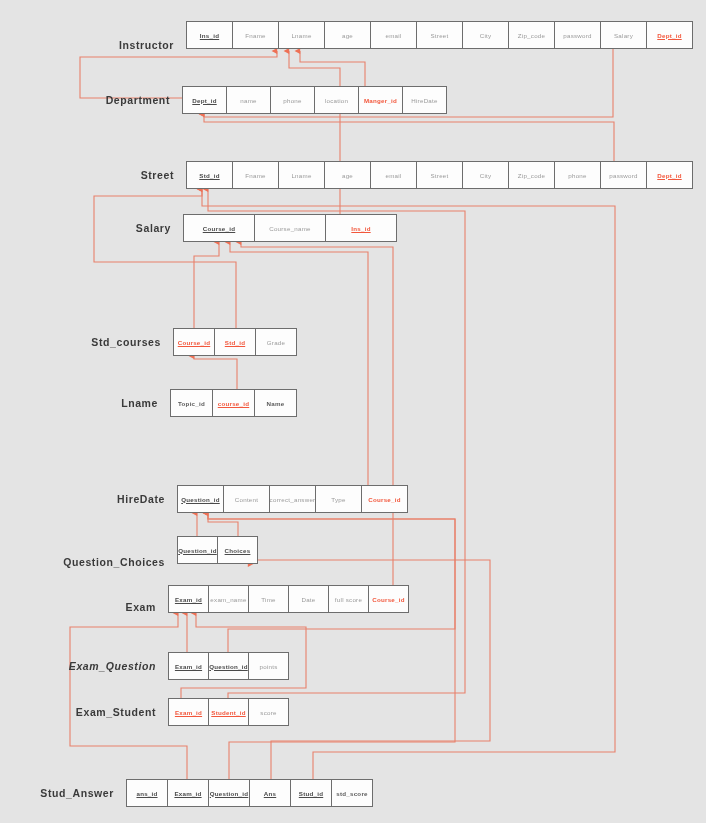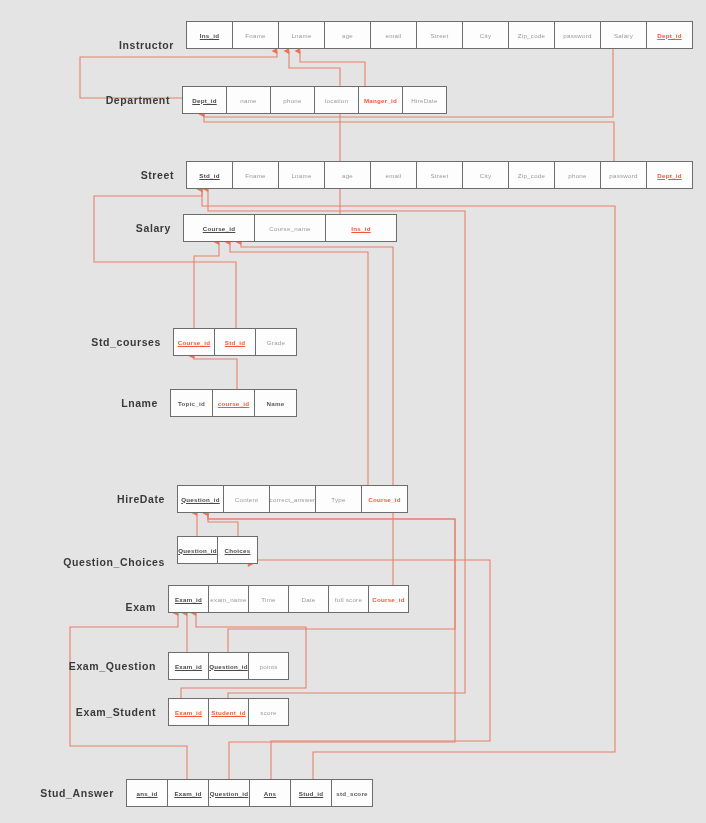--- a/index.html
+++ b/index.html
@@ -147,21 +147,21 @@
       </div>
       <div class="ent-label" style="top: 585px; left: 0px; width: 156px; margin-top: 8px;">Exam</div>
       <div class="entity" style="left: 168px; top: 585px;">
         <div class="cell pk" style="width: 41px;">Exam_id</div>
         <div class="cell " style="width: 41px;">exam_name</div>
         <div class="cell " style="width: 41px;">Time</div>
         <div class="cell " style="width: 41px;">Date</div>
         <div class="cell " style="width: 41px;">full score</div>
         <div class="cell fk" style="width: 41px;">Course_id</div>
       </div>
-      <div class="ent-label" style="top: 652px; left: 0px; width: 156px;">Exam_Question</div>
+      <div class="ent-label" style="top: 652px; left: 0px; width: 156px; font-style: italic;">Exam_Question</div>
       <div class="entity" style="left: 168px; top: 652px;">
         <div class="cell pk" style="width: 41px;">Exam_id</div>
         <div class="cell pk" style="width: 41px;">Question_id</div>
         <div class="cell " style="width: 41px;">points</div>
       </div>
       <div class="ent-label" style="top: 698px; left: 0px; width: 156px;">Exam_Student</div>
       <div class="entity" style="left: 168px; top: 698px;">
         <div class="cell fk pk" style="width: 41px;">Exam_id</div>
         <div class="cell fk pk" style="width: 41px;">Student_id</div>
         <div class="cell " style="width: 41px;">score</div>

